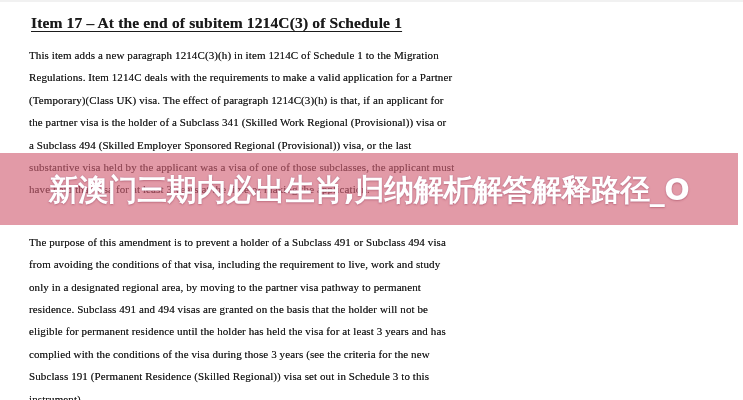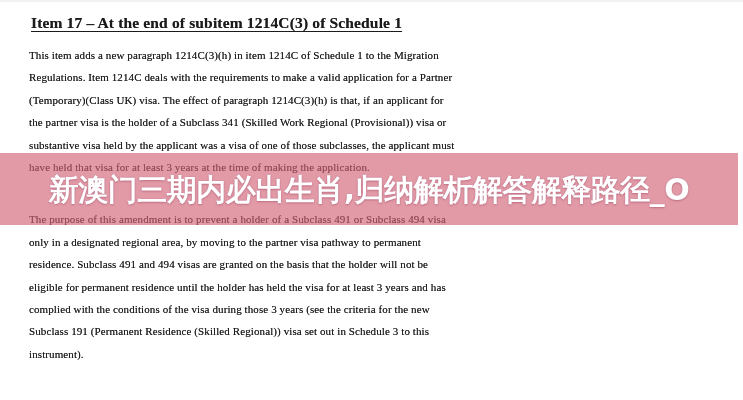--- a/index.html
+++ b/index.html
@@ -66,26 +66,28 @@
 <body>
 
 <div class="page">
   <h1 class="heading">Item 17 – At the end of subitem 1214C(3) of Schedule 1</h1>
 
   <div class="para para-1">
     <div class="line">This item adds a new paragraph 1214C(3)(h) in item 1214C of Schedule 1 to the Migration</div>
     <div class="line">Regulations. Item 1214C deals with the requirements to make a valid application for a Partner</div>
     <div class="line">(Temporary)(Class UK) visa.  The effect of paragraph 1214C(3)(h) is that, if an applicant for</div>
     <div class="line">the partner visa is the holder of a Subclass 341 (Skilled Work Regional (Provisional)) visa or</div>
+    <div class="line">a Subclass 494 (Skilled Employer Sponsored Regional (Provisional)) visa, or the last</div>
     <div class="line">substantive visa held by the applicant was a visa of one of those subclasses, the applicant must</div>
     <div class="line">have held that visa for at least 3 years at the time of making the application.</div>
   </div>
 
   <div class="para para-2">
     <div class="line">The purpose of this amendment is to prevent a holder of a Subclass 491 or Subclass 494 visa</div>
+    <div class="line">from avoiding the conditions of that visa, including the requirement to live, work and study</div>
     <div class="line">only in a designated regional area, by moving to the partner visa pathway to permanent</div>
     <div class="line">residence. Subclass 491 and 494 visas are granted on the basis that the holder will not be</div>
     <div class="line">eligible for permanent residence until the holder has held the visa for at least 3 years and has</div>
     <div class="line">complied with the conditions of the visa during those 3 years (see the criteria for the new</div>
     <div class="line">Subclass 191 (Permanent Residence (Skilled Regional)) visa set out in Schedule 3 to this</div>
     <div class="line">instrument).</div>
   </div>
 </div>
 
 <div class="watermark" style="background: rgba(210, 100, 120, 0.65); color: rgb(255, 255, 255);">

